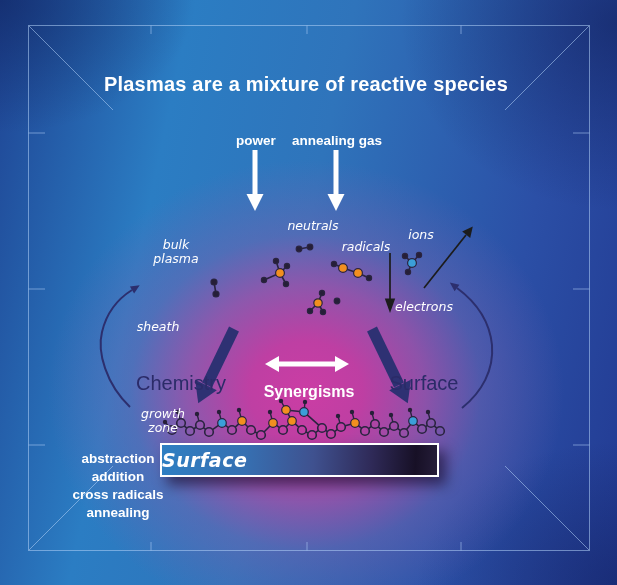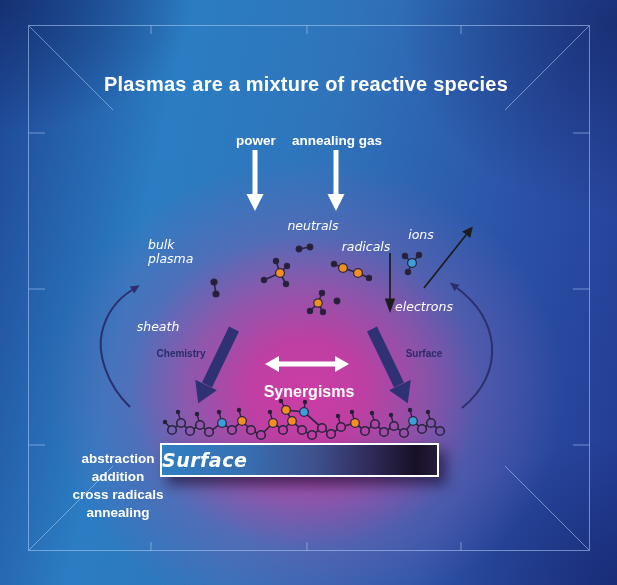--- a/index.html
+++ b/index.html
@@ -10,25 +10,25 @@
       radial-gradient(ellipse 258px 232px at 306px 392px,
         rgba(203,61,164,1) 0%, rgba(196,61,162,0.96) 22%,
         rgba(168,79,168,0.78) 46%, rgba(122,98,176,0.45) 68%,
         rgba(70,90,180,0) 100%),
       radial-gradient(ellipse 280px 190px at 0% 0%, rgba(13,32,88,0.55), rgba(13,32,88,0) 70%),
       radial-gradient(ellipse 300px 260px at 100% 4%, rgba(10,22,75,0.5), rgba(10,22,75,0) 72%),
       radial-gradient(ellipse 280px 200px at 100% 100%, rgba(12,24,80,0.4), rgba(12,24,80,0) 72%),
       linear-gradient(102deg,#1f4494 0%,#2b7dc3 26%,#2f74bb 48%,#2b4fa6 78%,#223a92 100%);
   }
   .abs{position:absolute;}
-  .ctr{transform:translate(-50%,-50%);}
+  .ctr{transform:translate(-50%,-50%);text-align:center;}
   .title{color:#fff;font-weight:700;font-size:20px;letter-spacing:.2px;white-space:nowrap;}
   .inlbl{color:#fff;font-weight:700;font-size:13.5px;white-space:nowrap;}
   .itlbl{color:#fff;font-style:italic;font-size:12.5px;font-family:"DejaVu Sans",sans-serif;line-height:1.15;}
-  .navylbl{font-weight:700;font-size:10px;white-space:nowrap;}
+  .navylbl{font-weight:400;font-size:20px;white-space:nowrap;margin-top:30px;}
   .whbold{color:#fff;font-weight:700;font-size:16px;white-space:nowrap;}
   .effects{color:#fff;font-weight:700;font-size:13.5px;white-space:pre-line;text-align:center;}
   #surface-bar{
     left:160px;top:443px;width:279px;height:34px;box-sizing:border-box;
     border:2px solid #fff;
     background:linear-gradient(93deg,#2f7fc2 0%,#3670b2 30%,#3f518f 55%,#2f2a58 76%,#171026 92%,#251d39 100%);
     box-shadow:7px 8px 13px rgba(5,0,25,.55);
     display:flex;align-items:center;justify-content:flex-start;
   }
   #surface-bar span{color:#fff;font-style:italic;font-weight:700;font-size:19px;
@@ -238,20 +238,21 @@
   <div class="abs ctr inlbl" style="left:256px;top:140px;">power</div>
   <div class="abs ctr inlbl" style="left:337px;top:140px;">annealing gas</div>
 
   <div class="abs ctr itlbl" style="left:313px;top:226px;">neutrals</div>
   <div class="abs ctr itlbl" style="left:366px;top:247px;">radicals</div>
   <div class="abs ctr itlbl" style="left:421px;top:235px;">ions</div>
   <div class="abs ctr itlbl" style="left:424px;top:307px;">electrons</div>
 
   <div class="abs ctr itlbl" style="left:176px;top:252px;width:56px;">bulk plasma</div>
   <div class="abs ctr itlbl" style="left:158px;top:327px;">sheath</div>
+  <div class="abs ctr itlbl" style="left:163px;top:421px;width:52px;">growth zone</div>
 
   <div class="abs ctr navylbl" style="left:181px;top:353px;color:#2b2b68;">Chemistry</div>
   <div class="abs ctr navylbl" style="left:424px;top:353px;color:#2b2b68;">Surface</div>
   <div class="abs ctr whbold" style="left:309px;top:392px;">Synergisms</div>
 
   <div id="surface-bar" class="abs">
     <span>Surface</span>
   </div>
 
   <div class="abs ctr effects" style="left:118px;top:486px;line-height:18px;">abstraction

